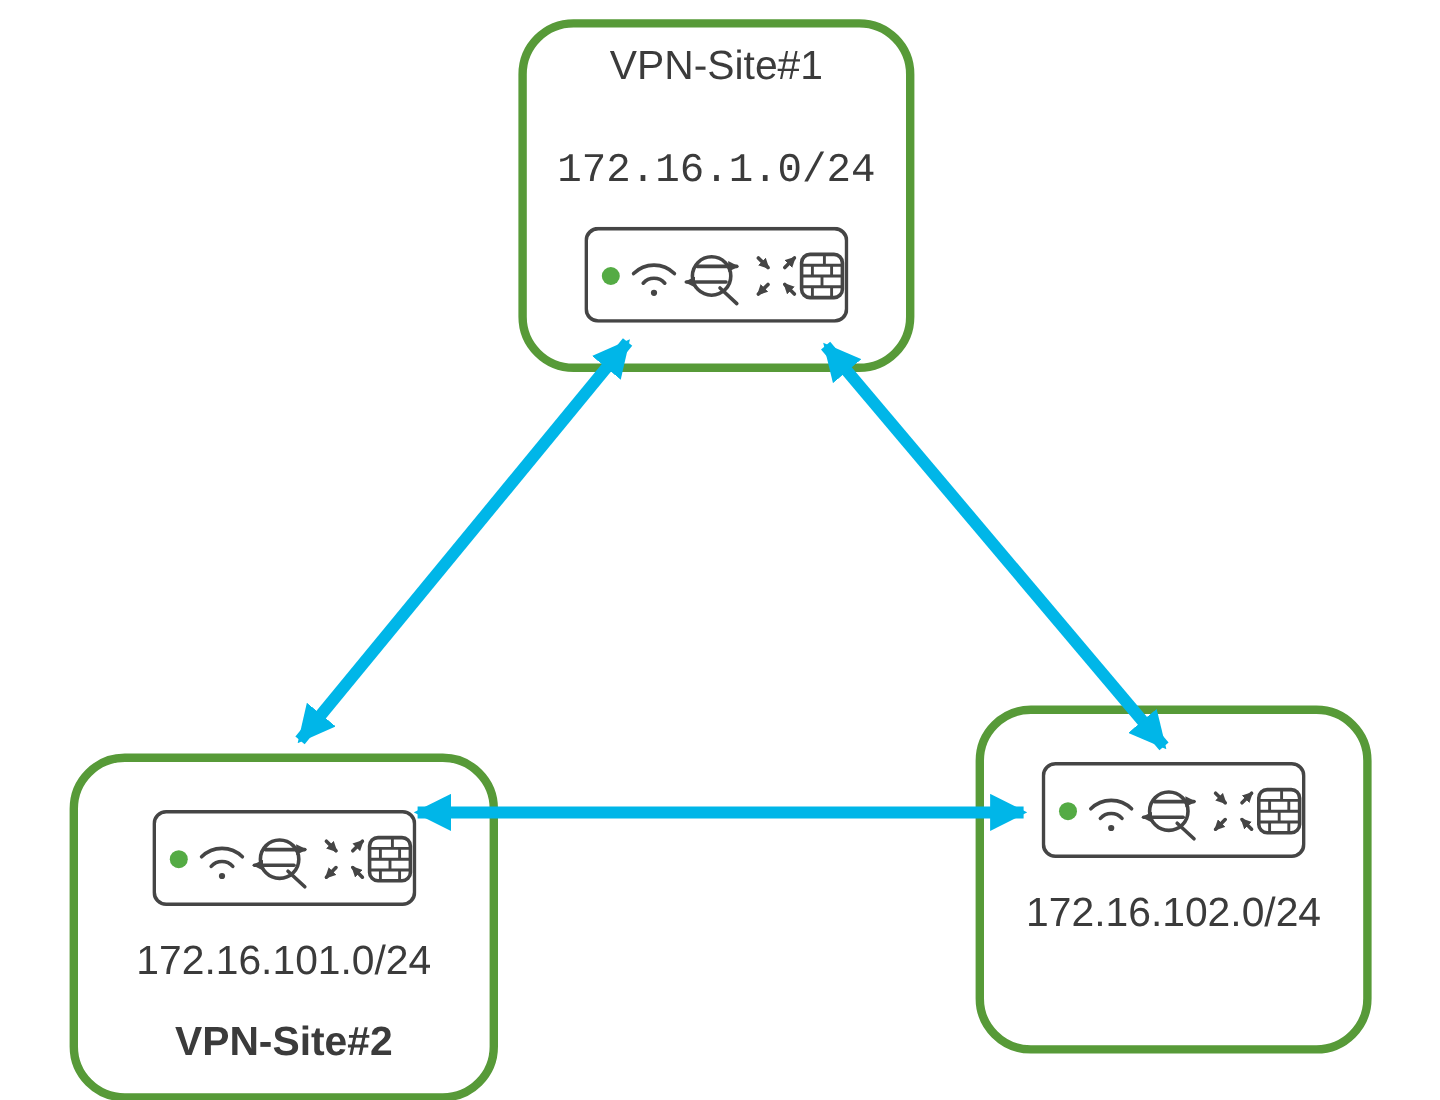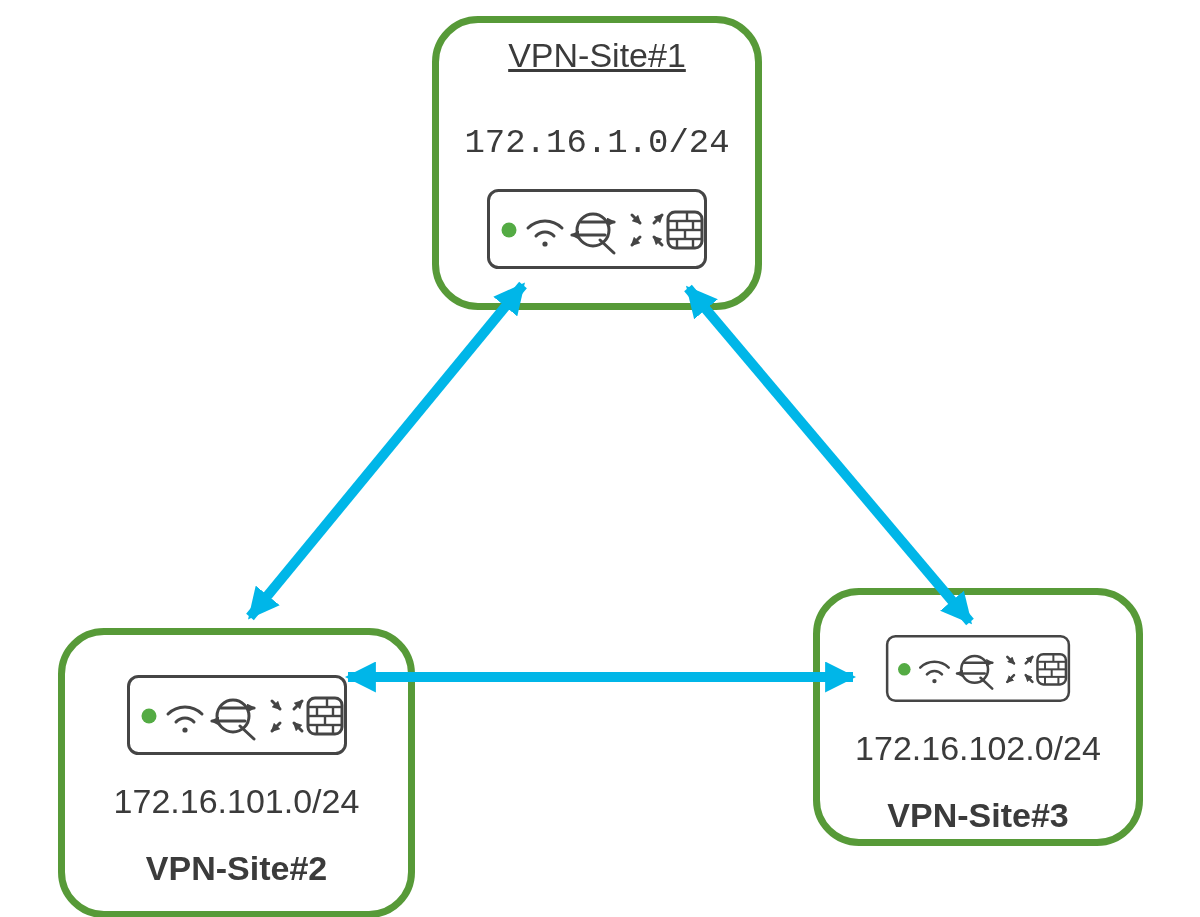--- a/index.html
+++ b/index.html
@@ -9,27 +9,27 @@
     font-family:"Liberation Sans",sans-serif;
   }
   .site{
     position:absolute;box-sizing:border-box;
     border:7px solid #579a38;border-radius:46px;background:#ffffff;
     display:flex;flex-direction:column;align-items:center;
     z-index:1;
   }
   #site1{left:432px;top:16px;width:330px;height:294px;}
   #site2{left:58px;top:588px;width:357px;height:290px;margin-top:40px;}
-  #site3{left:813px;top:588px;width:330px;height:258px;}
+  #site3{left:813px;top:588px;width:330px;height:290px;}
   .txt{
     font-size:34px;line-height:48px;color:#3b3b3b;
     white-space:nowrap;text-align:center;
   }
   
-  #site1 .site-name{margin-top:8px;text-decoration:underline;}
+  #site1 .site-name{margin-top:8px;}
   #site1 .site-subnet{margin-top:40px;font-family:Liberation Mono, monospace;}
   #site1 .device{margin-top:22px;}
   
   #site2 .device,#site3 .device{margin-top:40px;}
   #site2 .site-subnet,#site3 .site-subnet{margin-top:22px;}
   #site2 .site-name,#site3 .site-name{margin-top:19px;font-weight:bold;}
   .device{width:220px;height:80px;}
   .links{
     position:absolute;left:0;top:0;z-index:10;pointer-events:none;
   }
@@ -155,14 +155,13 @@
       <line x1="182" y1="50" x2="214" y2="50"></line>
       <line x1="200" y1="23" x2="200" y2="32"></line>
       <line x1="190" y1="32" x2="190" y2="41"></line>
       <line x1="206" y1="32" x2="206" y2="41"></line>
       <line x1="198" y1="41" x2="198" y2="50"></line>
       <line x1="190" y1="50" x2="190" y2="59"></line>
       <line x1="206" y1="50" x2="206" y2="59"></line>
     </g>
   </svg>
   <div class="txt site-subnet">172.16.102.0/24</div>
-  <div class="txt site-name">VPN-Site#3</div>
 </div>
 
 </body></html>

